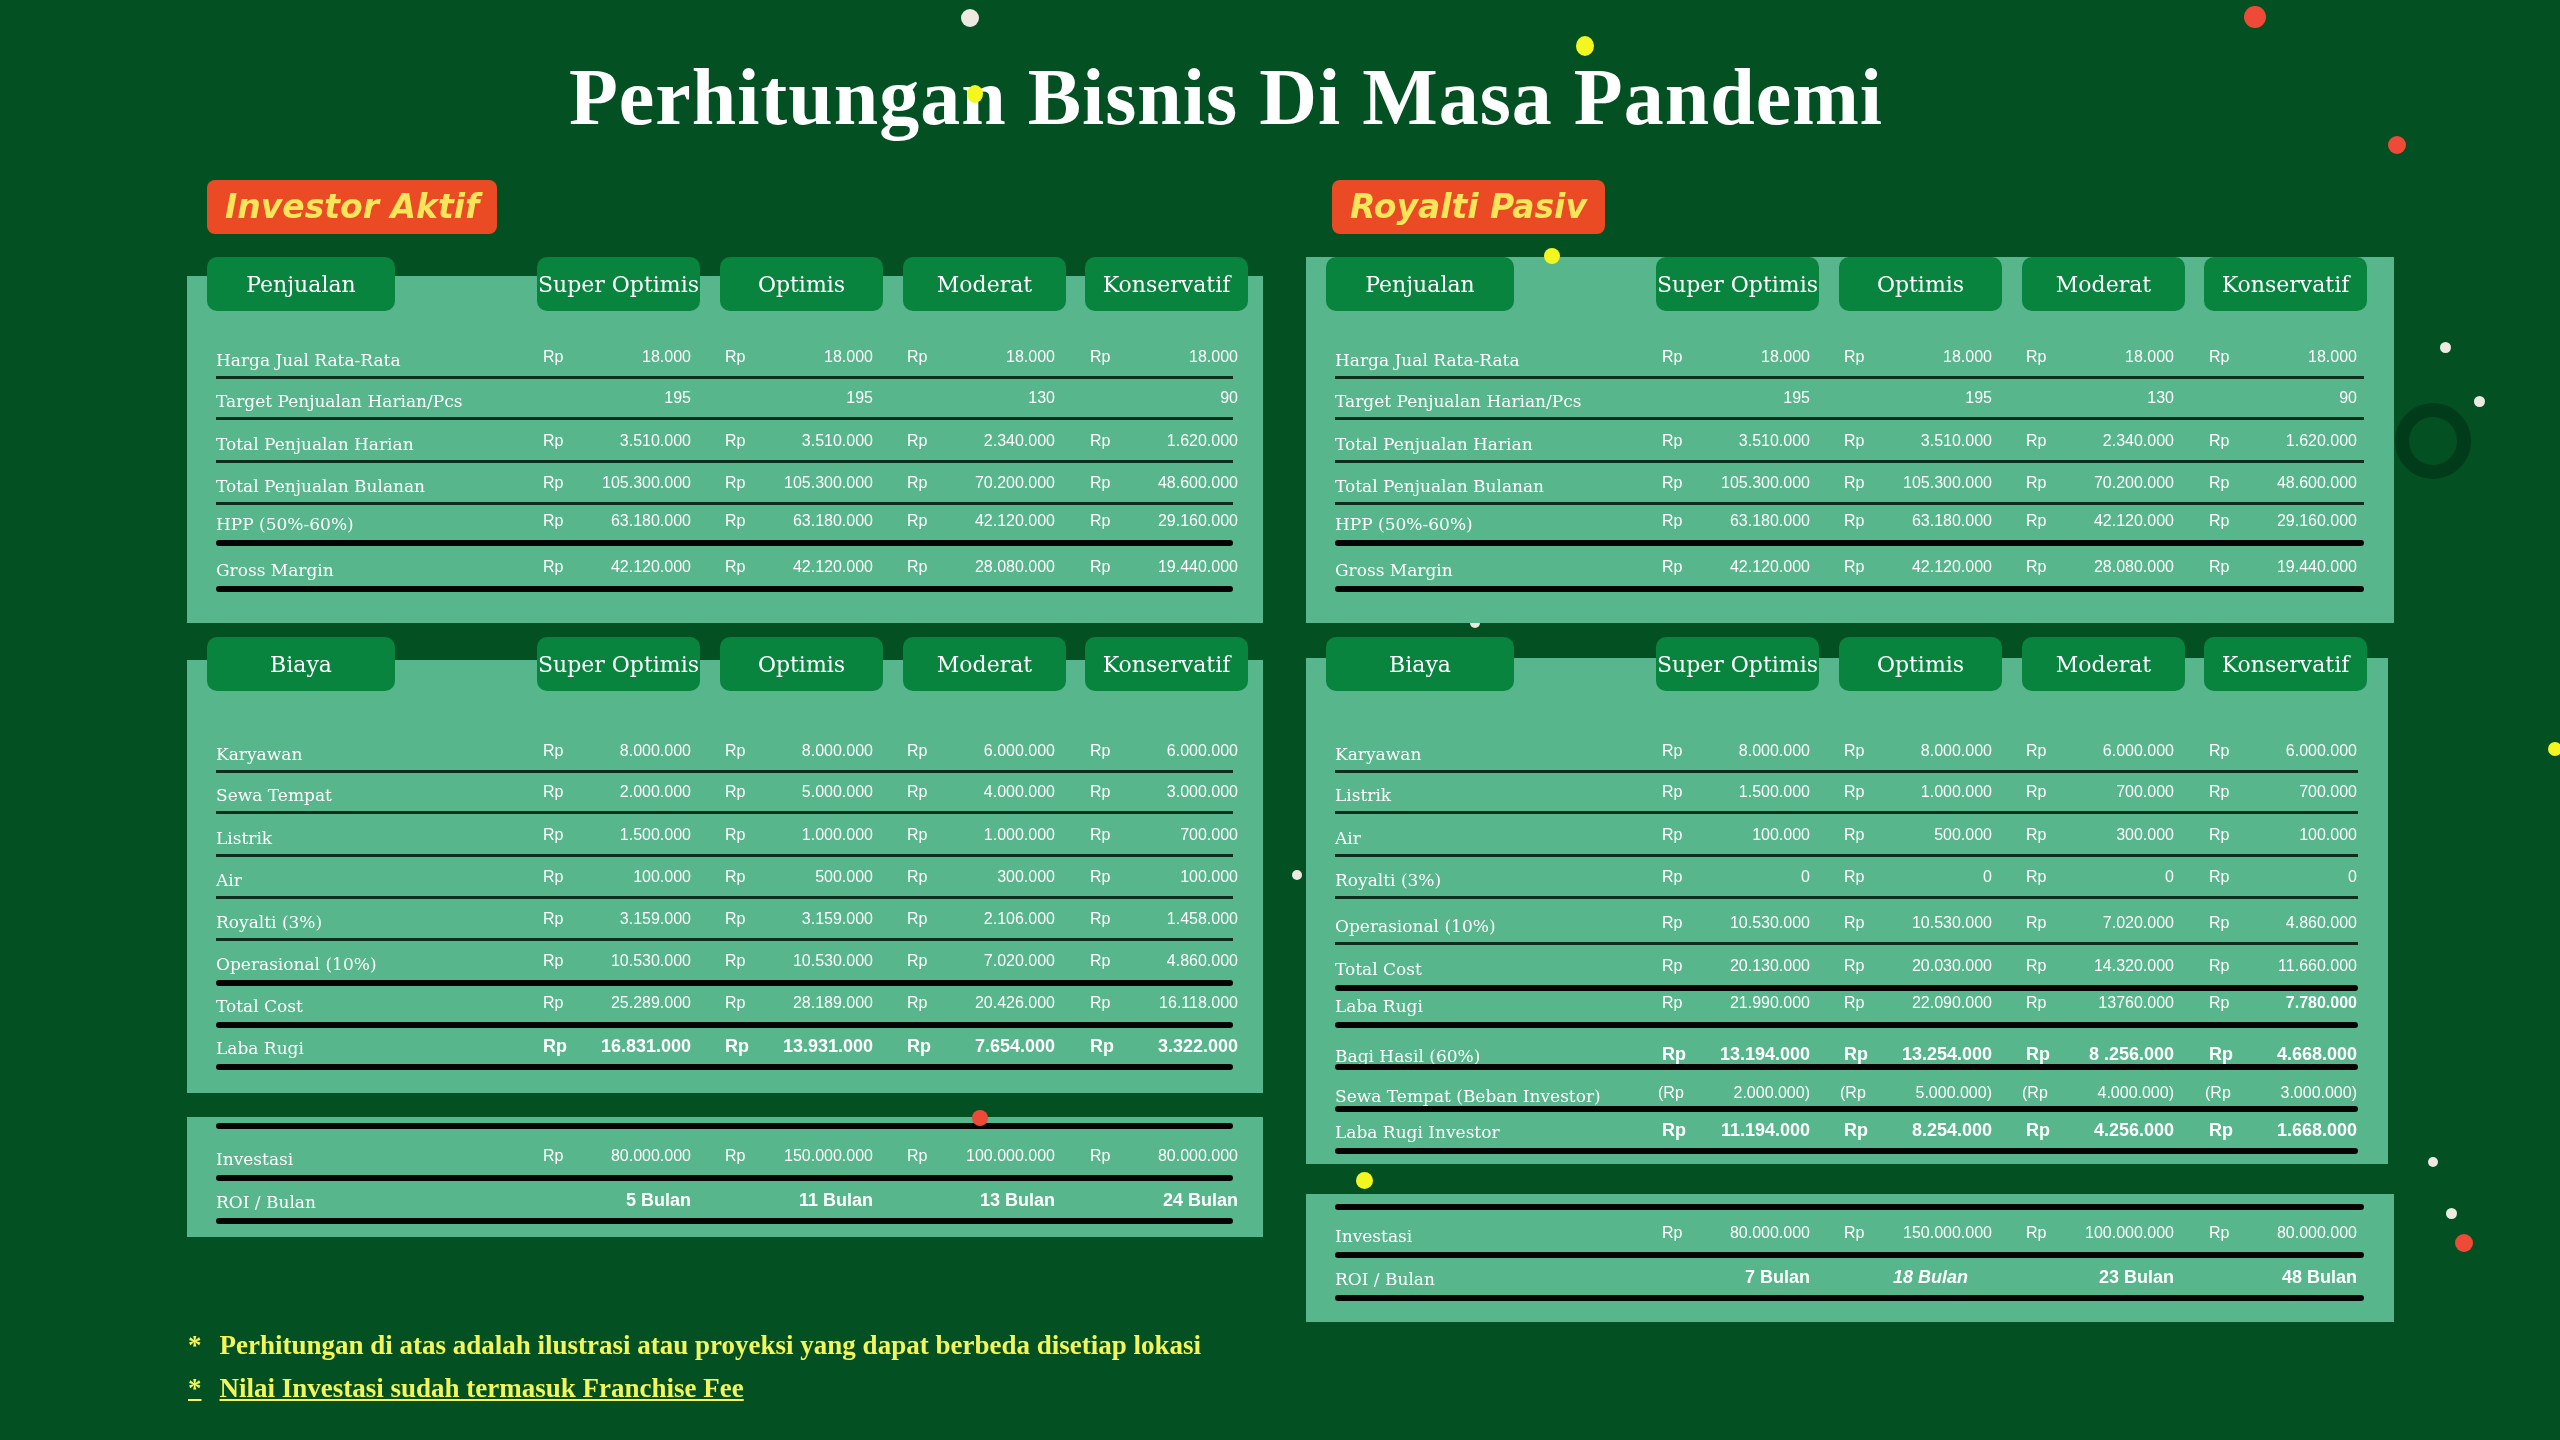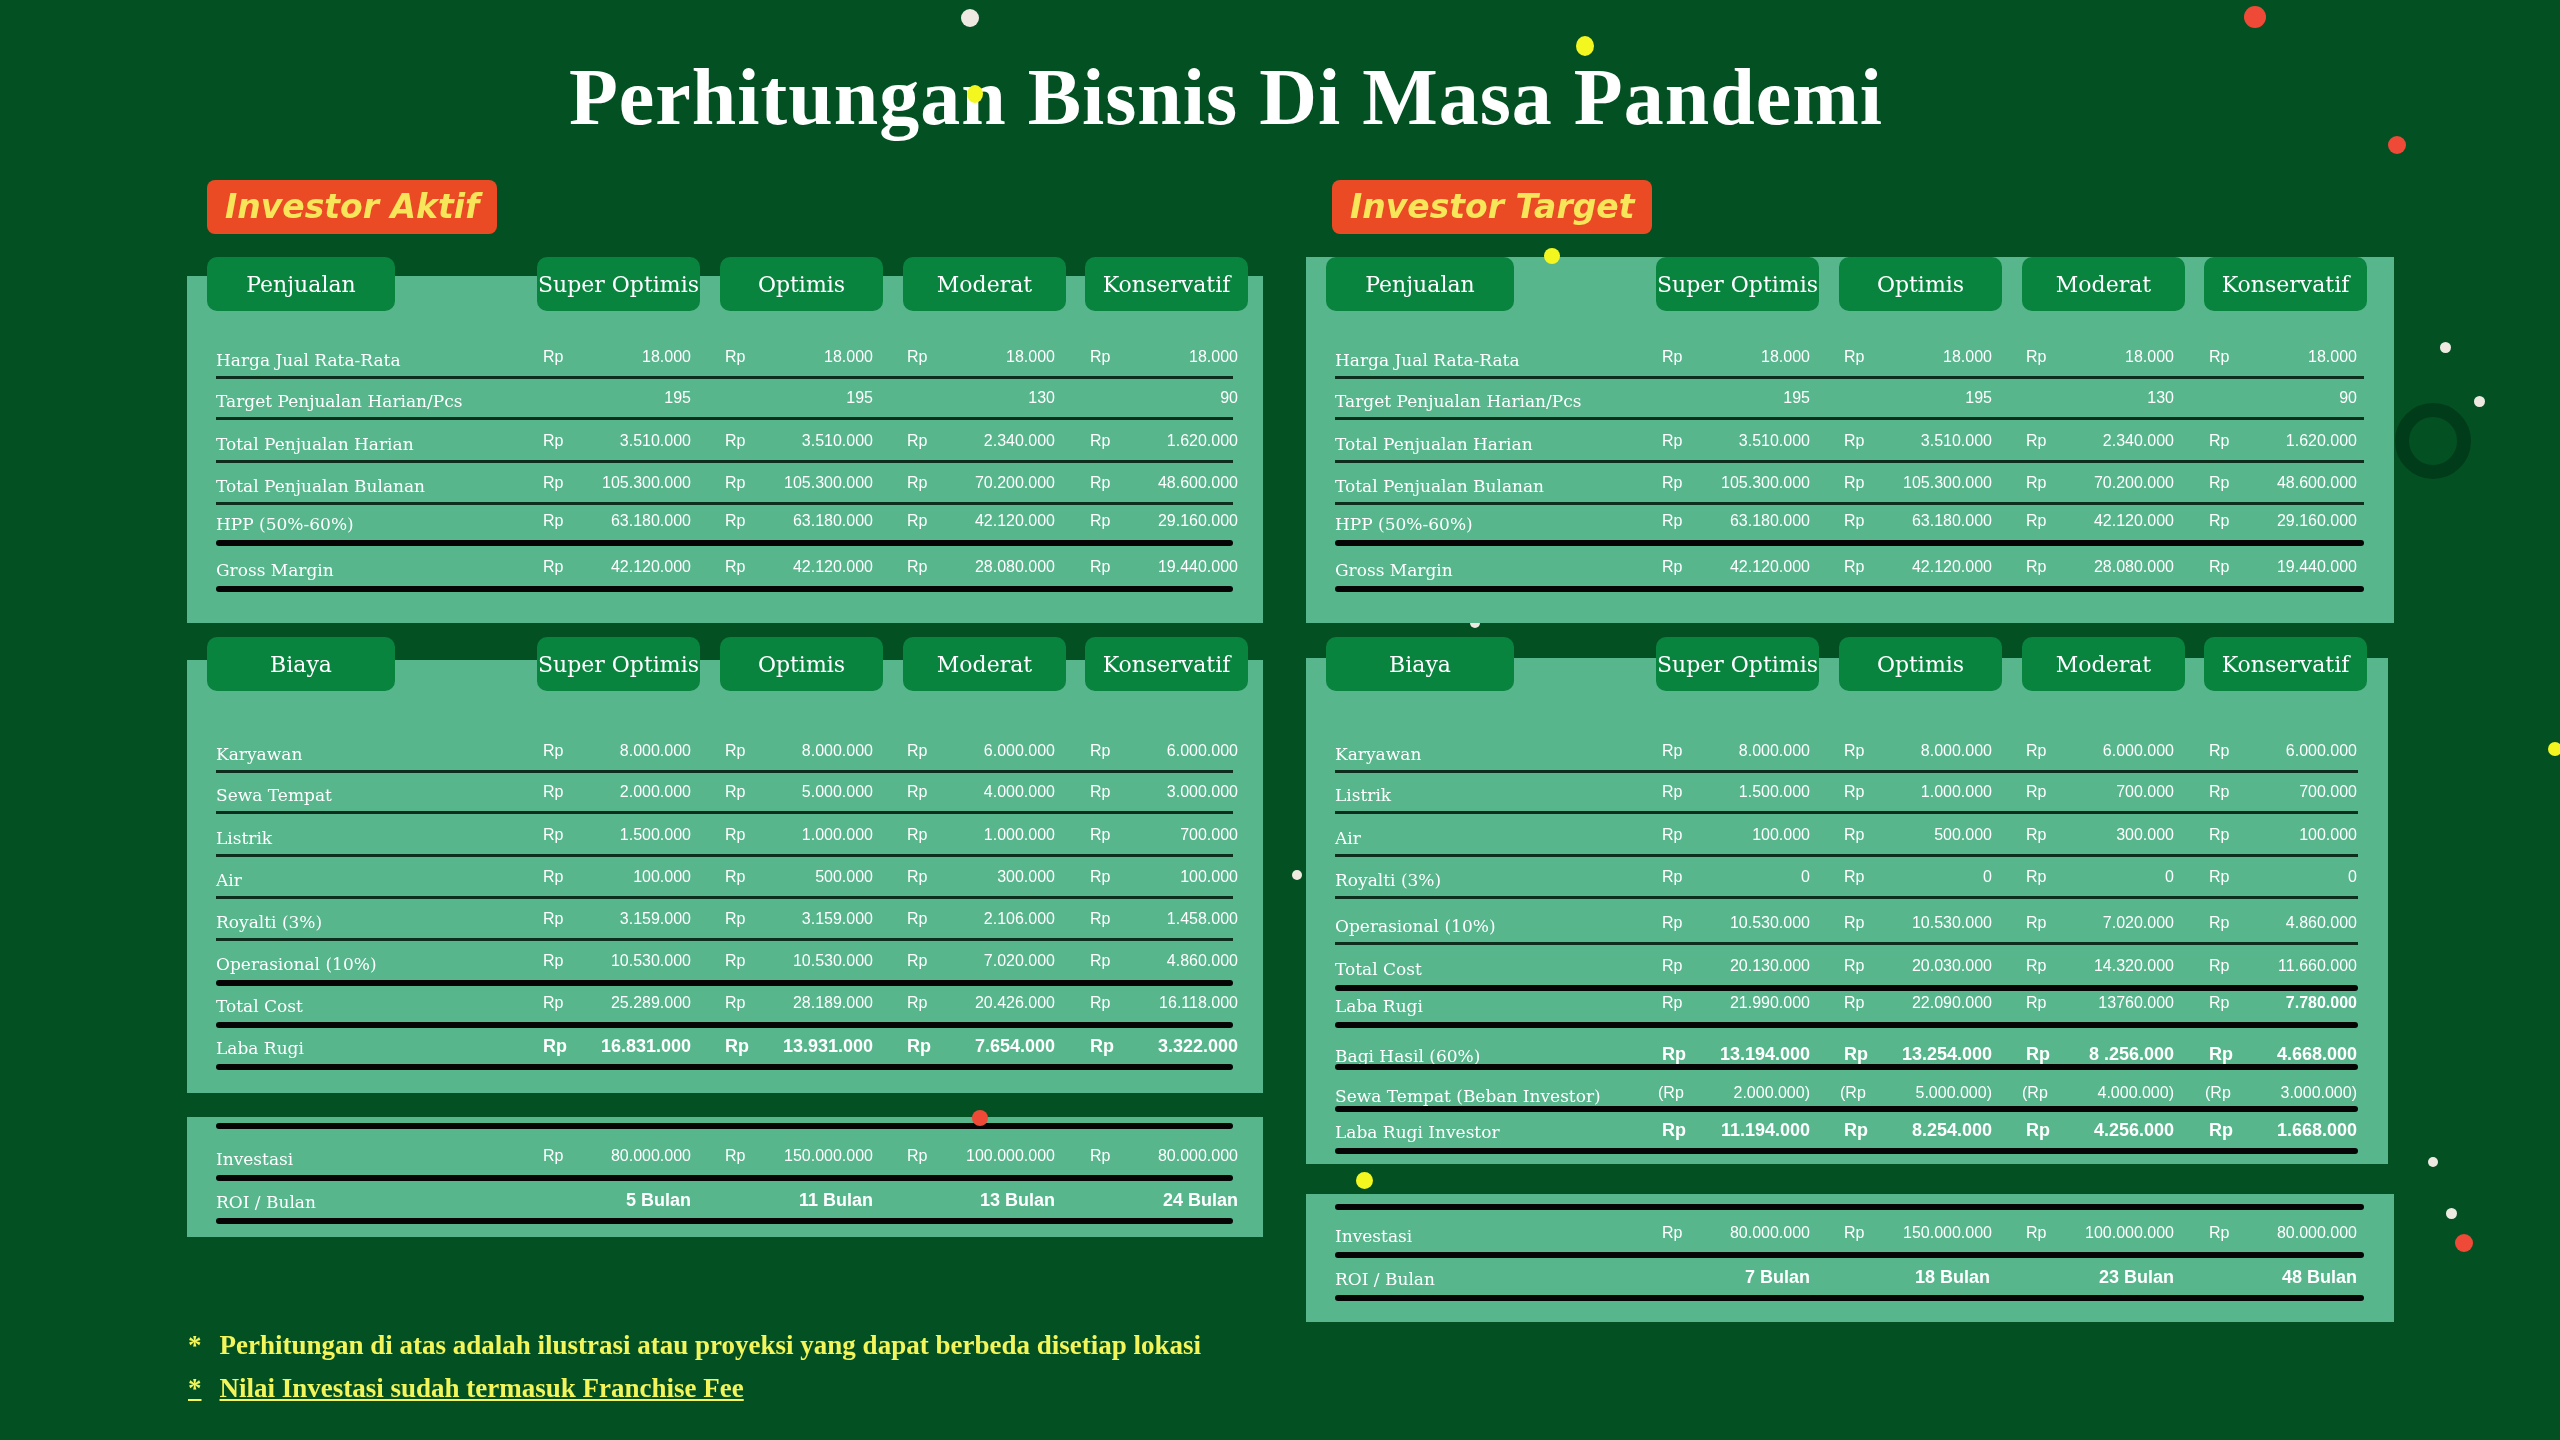--- a/index.html
+++ b/index.html
@@ -35,21 +35,21 @@
 <div class="dot" style="left:2455px;top:1234px;width:18px;height:18px;background:#ef4a37;"></div>
 <div class="dot" style="left:1356px;top:1172px;width:17px;height:17px;background:#f4f71f;"></div>
 <div class="dot" style="left:1292px;top:870px;width:10px;height:10px;background:#eeeae2;"></div>
 <div class="dot" style="left:1470px;top:618px;width:10px;height:10px;background:#eeeae2;"></div>
 <div class="ring" style="left:2395px;top:403px;width:48px;height:48px;"></div>
 
 <div class="title">Perhitungan Bisnis Di Masa Pandemi</div>
 <div class="dot" style="left:967px;top:85px;width:16px;height:18px;background:#f4f71f;"></div>
 
 <div class="badge" style="left:207px;top:180px;">Investor Aktif</div>
-<div class="badge" style="left:1332px;top:180px;">Investor Target</div>
+<div class="badge" style="left:1332px;top:180px;">Royalti Pasiv</div>
 
 <div class="panel" style="left:187px;top:276px;width:1076px;height:347px;" id="p-aktif-penjualan">
     <div class="hdr" style="left: 20px; top: -19px; width: 188px;">Penjualan</div>
     <div class="hdr" style="left: 350px; top: -19px; width: 163px;">Super Optimis</div>
     <div class="hdr" style="left: 533px; top: -19px; width: 163px;">Optimis</div>
     <div class="hdr" style="left: 716px; top: -19px; width: 163px;">Moderat</div>
     <div class="hdr" style="left: 898px; top: -19px; width: 163px;">Konservatif</div>
     <div class="row" style="top: 62px;">
       <div class="lbl">Harga Jual Rata-Rata</div>
       <div class="cell rp" style="left: 356px;">Rp</div>
@@ -462,21 +462,21 @@
       <div class="cell val" style="left: 526px; width: 160px;">150.000.000</div>
       <div class="cell rp" style="left: 720px;">Rp</div>
       <div class="cell val" style="left: 708px; width: 160px;">100.000.000</div>
       <div class="cell rp" style="left: 903px;">Rp</div>
       <div class="cell val" style="left: 891px; width: 160px;">80.000.000</div>
     </div>
     <div class="line thick" style="top: 58px;"></div>
     <div class="row bold" style="top: 63px;">
       <div class="lbl">ROI / Bulan</div>
       <div class="cell val" style="left: 344px; width: 160px;">7 Bulan</div>
-      <div class="cell val" style="left: 524px; width: 160px;">18 Bulan</div>
+      <div class="cell val" style="left: 502px; width: 160px; font-style: italic;">18 Bulan</div>
       <div class="cell val" style="left: 708px; width: 160px;">23 Bulan</div>
       <div class="cell val" style="left: 891px; width: 160px;">48 Bulan</div>
     </div>
     <div class="line thick" style="top: 101px;"></div>
   </div>
 
 <div class="dot" style="left:1544px;top:248px;width:16px;height:16px;background:#f4f71f;"></div>
 <div class="dot" style="left:972px;top:1110px;width:16px;height:16px;background:#ef4a37;"></div>
 
 <div class="note" style="top:1330px;">

